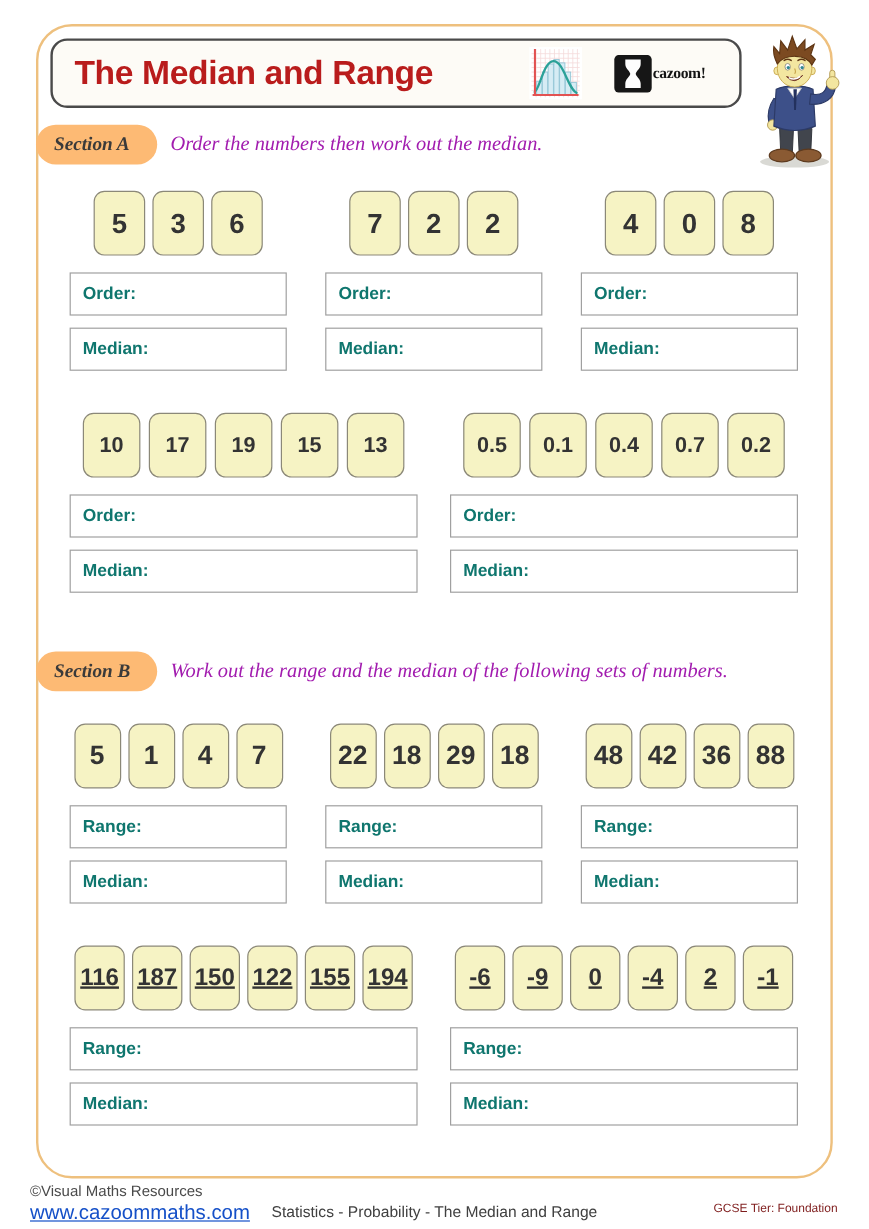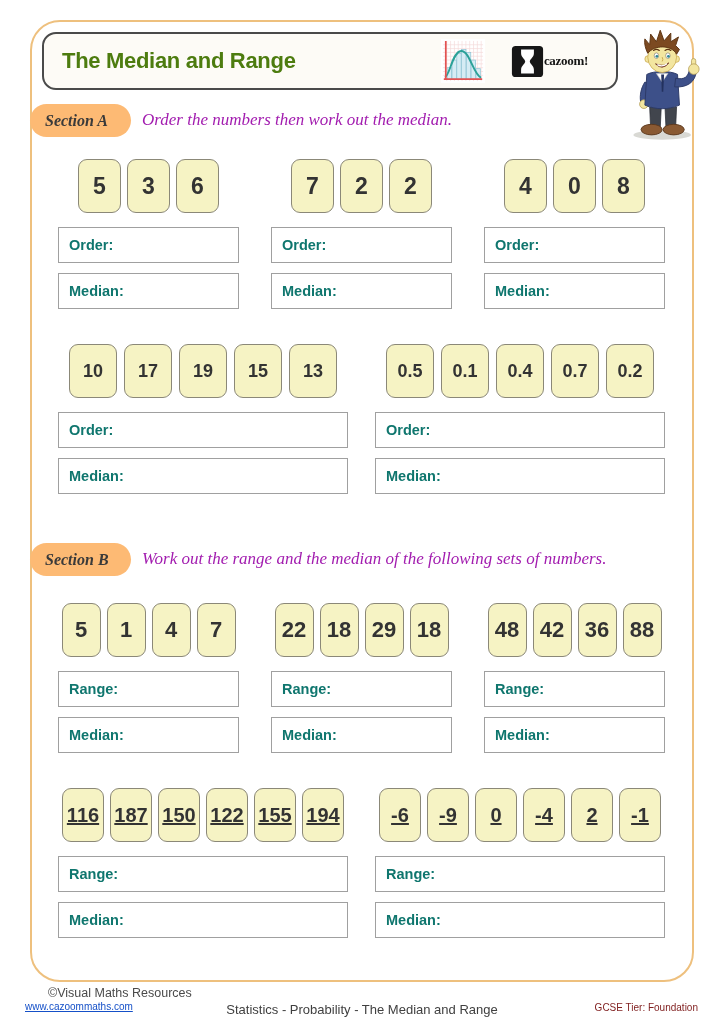--- a/index.html
+++ b/index.html
@@ -13,21 +13,21 @@
     position:absolute; left:30px; top:20px; width:664px; height:962px;
     border:2px solid #eec07e; border-radius:30px;
   }
   
   .header-box {
     position:absolute; left:10px; top:10px; width:576px; height:58px;
     background:#fdfbf6; border:2.5px solid #4a4a4a; border-radius:14px;
     display:flex; align-items:center; padding:0 16px 0 18px;
   }
   .title {
-    flex:1; font-size:22px; font-weight:bold; color:#4d7c0f; letter-spacing:-0.3px;
+    flex:1; font-size:28px; font-weight:bold; color:#b91c1c; letter-spacing:-0.3px;
   }
   .chart-icon { width:44px; height:44px; margin-right:26px; flex:0 0 auto; }
   .logo { display:flex; align-items:center; margin-right:12px; flex:0 0 auto; }
   .logo svg { width:33px; height:33px; }
   .logo-text { font-family:"Liberation Serif", serif; font-weight:bold; font-size:13px; color:#141414; margin-top:0px; letter-spacing:-0.3px; }
   
   .mascot { position:absolute; left:618px; top:24px; width:96px; height:120px; z-index:6; }
   
   .pill {
     position:absolute; left:-2px; width:101px; height:33px; background:#fdba74;
@@ -58,22 +58,22 @@
   .w4 .card { width:39px; font-size:22px; }
   .w5 .card { width:48px; font-size:18px; gap:0; }
   .w5 { gap:7px; }
   .w6 .card { width:42px; font-size:20px;text-decoration:underline; }
   .abox {
     height:36px; background:#ffffff; border:1.5px solid #a0a0a0;
     display:flex; align-items:center; padding-left:10px; margin-bottom:10px;
   }
   .abox-label { font-weight:bold; font-size:14.5px; color:#0f766e; }
   
-  .footer-copy  { position:absolute; left:25px; top:986px;  font-size:12.5px; color:#4a4a4a;margin-left:23px; }
-  .footer-link  { position:absolute; left:25px; top:1001px; font-size:10px; color:#1550c8; text-decoration:underline; cursor:pointer; }
+  .footer-copy  { position:absolute; left:25px; top:986px;  font-size:12.5px; color:#4a4a4a; }
+  .footer-link  { position:absolute; left:25px; top:1001px; font-size:17px; color:#1550c8; text-decoration:underline; cursor:pointer; }
   .footer-center{ position:absolute; left:0; top:1002px; width:100%; text-align:center; font-size:13px; color:#404040; }
   .footer-right { position:absolute; right:26px; top:1002px; font-size:10px; color:#7f1d1d; }
 </style>
 </head>
 <body>
 
 <div class="page">
   <div class="frame">
 
     <div class="header-box">

